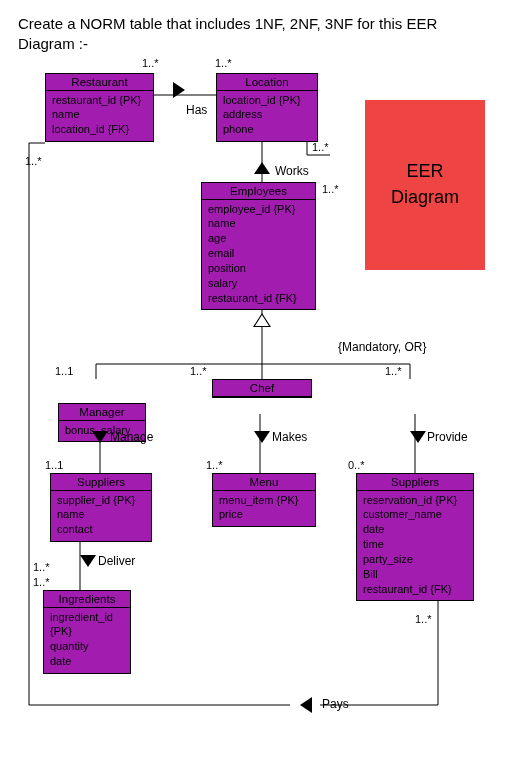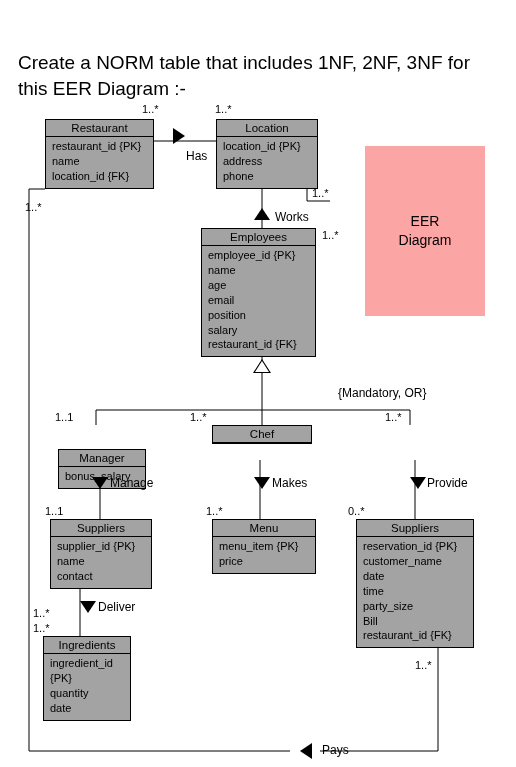--- a/index.html
+++ b/index.html
@@ -8,33 +8,32 @@
     font-family: Arial, sans-serif;
     font-size: 12px;
     color: #000;
     background: #fff;
     width: 516px;
     height: 767px;
     position: relative;
   }
   .question {
     padding: 14px 18px 0 18px;
-    font-size: 19px;
+    font-size: 15px;
     line-height: 1.35;
-    margin-top: 36px;
   }
   .canvas {
     position: relative;
     width: 516px;
     height: 690px;
   }
   .entity {
     position: absolute;
     border: 1px solid #000;
-    background: #a3a3a3;
+    background: #a21caf;
     font-size: 11px;
   }
   .entity .title {
     text-align: center;
     padding: 2px 4px;
     border-bottom: 1px solid #000;
     font-size: 11.5px;
   }
   .entity .attrs {
     padding: 2px 6px 4px 6px;
@@ -44,26 +43,26 @@
     position: absolute;
     font-size: 11px;
   }
   .rel {
     position: absolute;
     font-size: 12px;
     font-weight: normal;
   }
   .box-label {
     position: absolute;
-    background: #fca5a5;
+    background: #ef4444;
     display: flex;
     align-items: center;
     justify-content: center;
     text-align: center;
-    font-size: 14px;
+    font-size: 18px;
     line-height: 1.4;
   }
   .tri {
     position: absolute;
     width: 0; height: 0;
     border-style: solid;
   }
   .tri-right {
     border-width: 8px 0 8px 12px;
     border-color: transparent transparent transparent #000;

